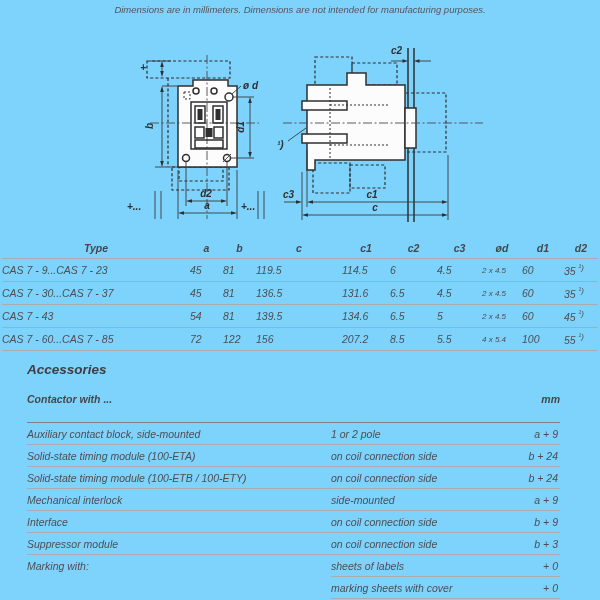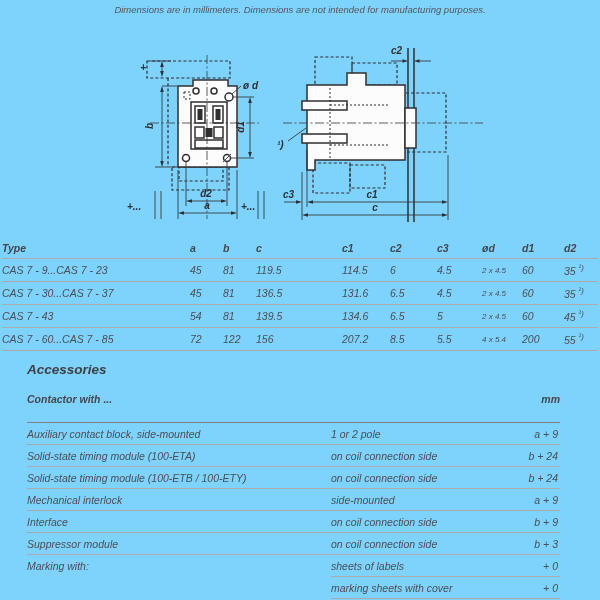--- a/index.html
+++ b/index.html
@@ -21,21 +21,21 @@
   svg.drawing .cl    { stroke:#4a4a4e; fill:none; stroke-width:0.9; stroke-dasharray:9 2.5 2 2.5; }
   svg.drawing .ah    { fill:#2f2f31; stroke:none; }
   svg.drawing .dk    { fill:#2f2f31; }
   svg.drawing text   { font-family:"Liberation Sans",sans-serif; font-weight:bold;
                        font-size:10px; fill:#2f2f31; }
   table.dims {
     position:absolute; top:238px; left:2px; width:596px;
     border-collapse:collapse; table-layout:fixed; font-size:10.5px;
   }
   table.dims th {
-    text-align:left; font-weight:bold; height:20px; vertical-align:middle;
+    text-align:center; font-weight:bold; height:20px; vertical-align:middle;
     padding:0; color:#47474b; border-bottom:1px solid #ababad;margin-top:32px;
   }
   table.dims td {
     height:22px; vertical-align:middle; padding:0;
     border-bottom:1px solid #ababad; color:#4e4e52;
   }
   table.dims td.od { font-size:8px; }
   sup.fn { font-size:8px; }
   .acc { position:absolute; left:27px; top:362px; width:533px; font-size:10.5px; }
   .acc-title { font-size:13.5px; font-weight:bold; color:#3f3f43; margin-bottom:16px; }
@@ -274,21 +274,21 @@
     </tr>
     <tr>
       <td>CAS 7 - 60...CAS 7 - 85</td>
       <td>72</td>
       <td>122</td>
       <td>156</td>
       <td>207.2</td>
       <td>8.5</td>
       <td>5.5</td>
       <td class="od">4 x 5.4</td>
-      <td>200</td>
+      <td>100</td>
       <td><span>55</span> <sup class="fn">¹)</sup></td>
     </tr>
   </tbody>
     </table>
 
   <div class="acc">
     <div class="acc-title">Accessories</div>
     <div class="acc-head">
       <span>Contactor with ...</span>
       <span>mm</span>

